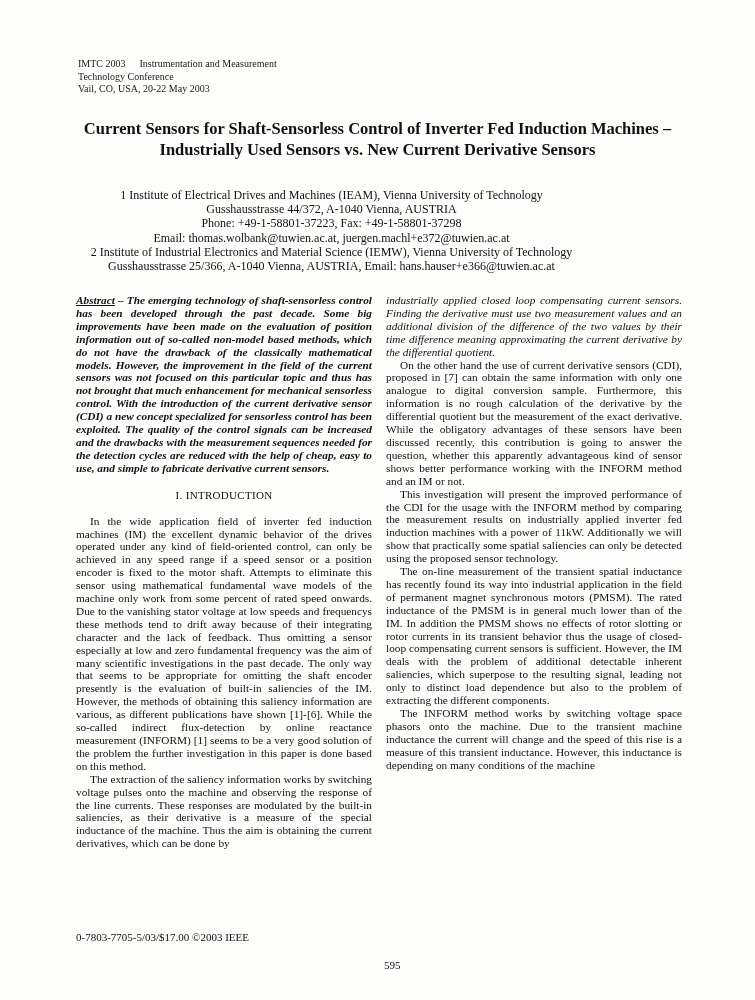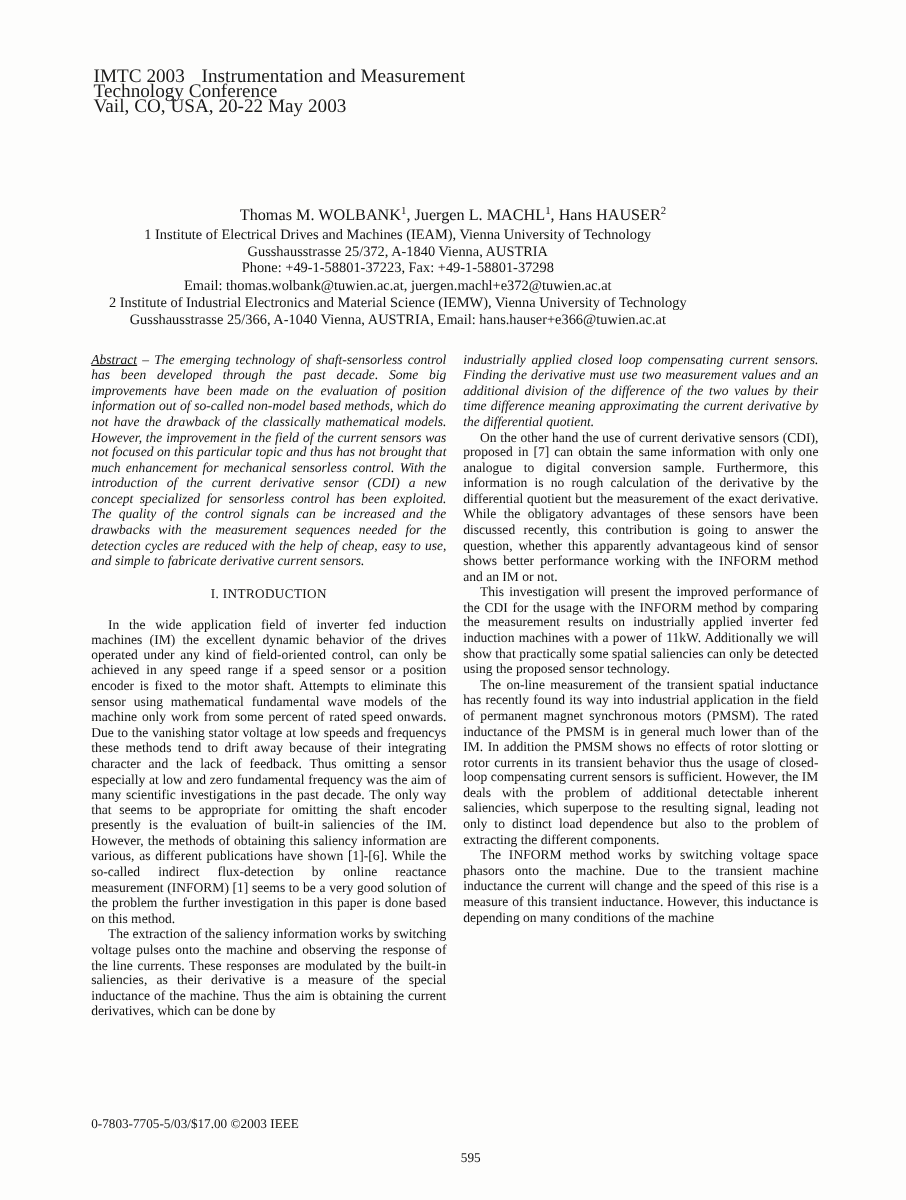--- a/index.html
+++ b/index.html
@@ -13,21 +13,21 @@
     height: 1000px;
     background: #fdfdfc;
     font-family: "Liberation Serif", "DejaVu Serif", serif;
     color: #111;
     overflow: hidden;
   }
   .conf-header {
     position: absolute;
     left: 78px;
     top: 58px;
-    font-size: 16px;
+    font-size: 10px;
     line-height: 12.5px;
     color: #1a1a1a;
   }
   .conf-header .gap { display: inline-block; width: 14px; }
   .paper-title {
     position: absolute;
     left: 0;
     top: 118px;
     width: 755px;
     text-align: center;
@@ -61,21 +61,21 @@
     display: flex;
     gap: 14px;
   }
   .col {
     width: 296px;
     font-size: 11.3px;
     line-height: 12.9px;
     text-align: justify;
   }
   .abstract {
-    font-weight: normal;
+    font-weight: bold;
     font-style: italic;
     margin: 0 0 10px 0;
   }
   .abstract .abs-label { text-decoration: underline; }
   .section-heading {
     text-align: center;
     font-size: 11px;
     margin: 14px 0 13px 0;
     font-weight: normal;
     letter-spacing: 0.3px;
@@ -99,26 +99,29 @@
 <body>
 
 <div class="page">
 
   <div class="conf-header">
     <div><span>IMTC 2003</span><span class="gap"></span><span>Instrumentation and Measurement</span></div>
     <div>Technology Conference</div>
     <div>Vail, CO, USA, 20-22 May 2003</div>
   </div>
 
+  <div class="paper-title">
+    <div>Current Sensors for Shaft-Sensorless Control of Inverter Fed Induction Machines –</div>
+    <div>Industrially Used Sensors vs. New Current Derivative Sensors</div>
+  </div>
 
-  <div class="authors"><span>Thomas M. WOLBANK</span><sup>1</sup><span>, </span><span>Juergen L. MACHL</span><sup>1</sup><span>, </span><span>Hans HAUSER</span><sup>2</sup></div>
 
   <div class="affiliations">
     <div>1 Institute of Electrical Drives and Machines (IEAM), Vienna University of Technology</div>
-    <div>Gusshausstrasse 25/372, A-1840 Vienna, AUSTRIA</div>
+    <div>Gusshausstrasse 44/372, A-1040 Vienna, AUSTRIA</div>
     <div>Phone: +49-1-58801-37223, Fax: +49-1-58801-37298</div>
     <div>Email: thomas.wolbank@tuwien.ac.at, juergen.machl+e372@tuwien.ac.at</div>
     <div>2 Institute of Industrial Electronics and Material Science (IEMW), Vienna University of Technology</div>
     <div>Gusshausstrasse 25/366, A-1040 Vienna, AUSTRIA, Email: hans.hauser+e366@tuwien.ac.at</div>
   </div>
 
   <div class="columns">
 
     <div class="col">
       <p class="abstract"><span class="abs-label">Abstract</span><span> – The emerging technology of shaft-sensorless control has been developed through the past decade. Some big improvements have been made on the evaluation of position information out of so-called non-model based methods, which do not have the drawback of the classically mathematical models. However, the improvement in the field of the current sensors was not focused on this particular topic and thus has not brought that much enhancement for mechanical sensorless control. With the introduction of the current derivative sensor (CDI) a new concept specialized for sensorless control has been exploited. The quality of the control signals can be increased and the drawbacks with the measurement sequences needed for the detection cycles are reduced with the help of cheap, easy to use, and simple to fabricate derivative current sensors.</span></p>

